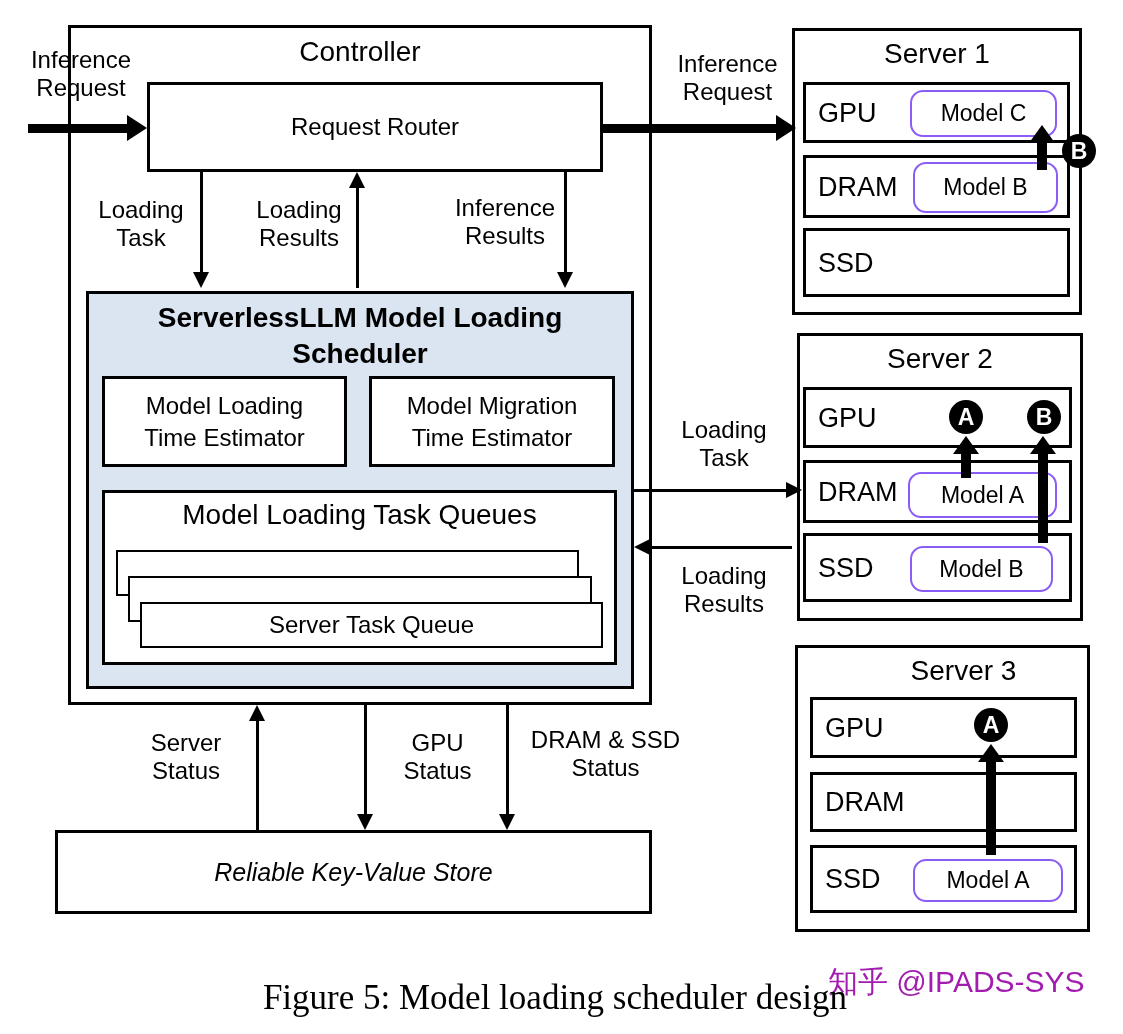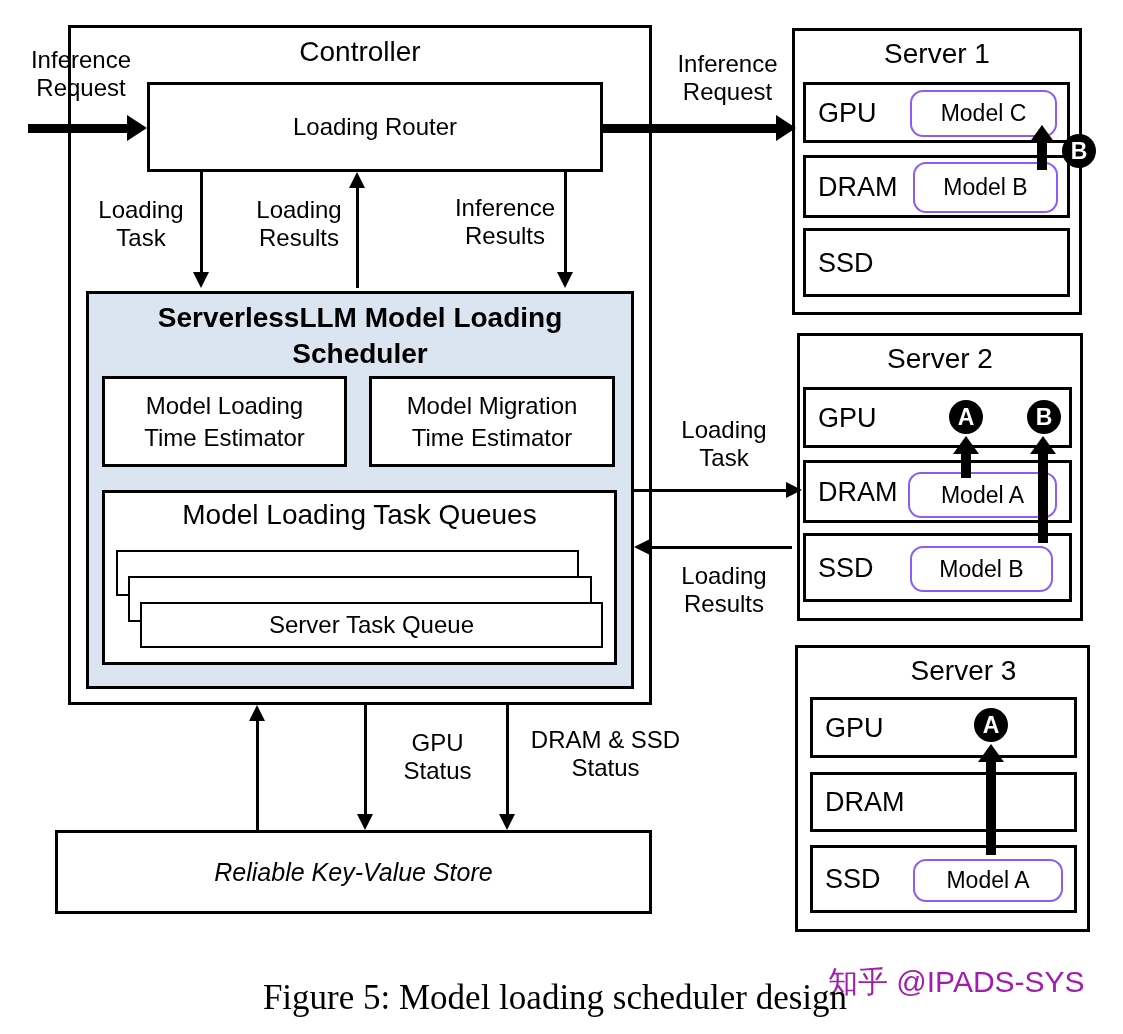--- a/index.html
+++ b/index.html
@@ -38,21 +38,21 @@
   <div class="box nofill" style="left:68px;top:25px;width:584px;height:680px;"></div>
   <div class="ttl" style="left:68px;top:36px;width:584px;">Controller</div>
 
   <div class="lbl" style="left:20px;top:46px;width:122px;">Inference Request</div>
   <div class="arrow" style="left:28px;top:115px;width:119px;height:26px;">
     <div class="shaft" style="left:0;top:9px;width:101px;height:9px;"></div>
     <div class="tri thright" style="left:99px;top:0;"></div>
   </div>
 
   <div class="box cc" style="left:147px;top:82px;width:456px;height:90px;font-size:24px;">
-    <span>Loading Router</span>
+    <span>Request Router</span>
   </div>
 
   <div class="arrow" style="left:193px;top:172px;width:16px;height:116px;">
     <div class="shaft" style="left:7px;top:0;width:3px;height:102px;"></div>
     <div class="tri down" style="left:0;top:100px;"></div>
   </div>
   <div class="arrow" style="left:349px;top:172px;width:16px;height:116px;">
     <div class="tri up" style="left:0;top:0;"></div>
     <div class="shaft" style="left:7px;top:14px;width:3px;height:102px;"></div>
   </div>
@@ -87,20 +87,21 @@
     <div class="shaft" style="left:7px;top:14px;width:3px;height:111px;"></div>
   </div>
   <div class="arrow" style="left:357px;top:705px;width:16px;height:125px;">
     <div class="shaft" style="left:7px;top:0;width:3px;height:111px;"></div>
     <div class="tri down" style="left:0;top:109px;"></div>
   </div>
   <div class="arrow" style="left:499px;top:705px;width:16px;height:125px;">
     <div class="shaft" style="left:7px;top:0;width:3px;height:111px;"></div>
     <div class="tri down" style="left:0;top:109px;"></div>
   </div>
+  <div class="lbl" style="left:130px;top:729px;width:112px;">Server Status</div>
   <div class="lbl" style="left:385px;top:729px;width:105px;">GPU Status</div>
   <div class="lbl" style="left:523px;top:726px;width:165px;">DRAM &amp; SSD Status</div>
 
   <div class="box cc" style="left:55px;top:830px;width:597px;height:84px;font-size:25px;font-style:italic;">
     <span>Reliable Key-Value Store</span>
   </div>
 
   <div class="lbl" style="left:665px;top:50px;width:125px;">Inference Request</div>
   <div class="arrow" style="left:603px;top:115px;width:193px;height:26px;">
     <div class="shaft" style="left:0;top:9px;width:175px;height:9px;"></div>

